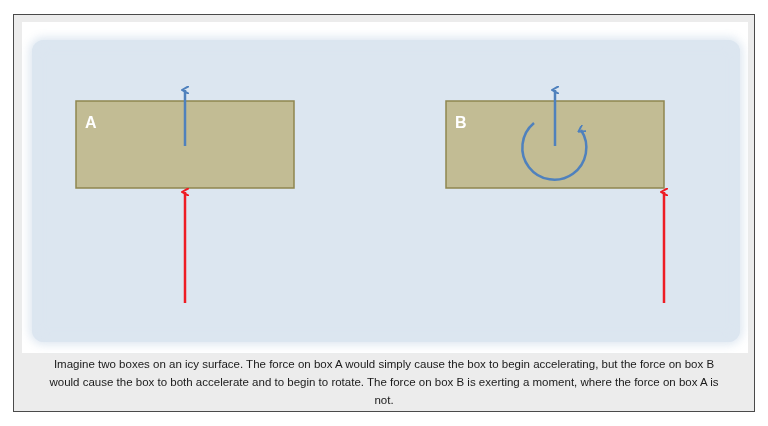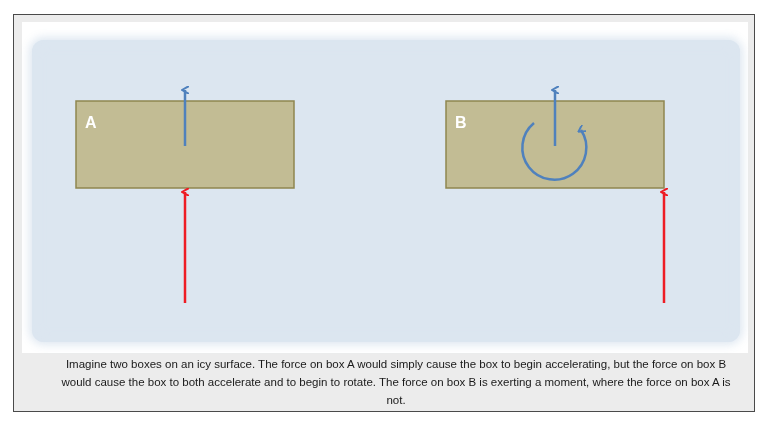--- a/index.html
+++ b/index.html
@@ -14,21 +14,21 @@
   }
   .panel {
     position: absolute; left: 10px; top: 18px; width: 708px; height: 302px;
     background: #dce6f0; border-radius: 12px;
     box-shadow: 0 0 10px 6px #dce6f0 inset, 0 0 8px 3px rgba(220,230,240,0.9);
   }
   svg.diagram { position: absolute; left: 0; top: 0; }
   .caption {
     position: absolute; left: 0; top: 340px; width: 740px; text-align: center;
     font-size: 11.5px; line-height: 18px; color: #1a1a1a;
-    padding: 0 31px; box-sizing: border-box; margin-left: 12px;
+    padding: 0 31px; box-sizing: border-box;
   }
 </style>
 </head>
 <body>
 
 <div class="frame">
   <div class="figure">
     <div class="panel"></div>
     <svg class="diagram" width="726" height="331" viewBox="0 0 726 331">
       <defs>

